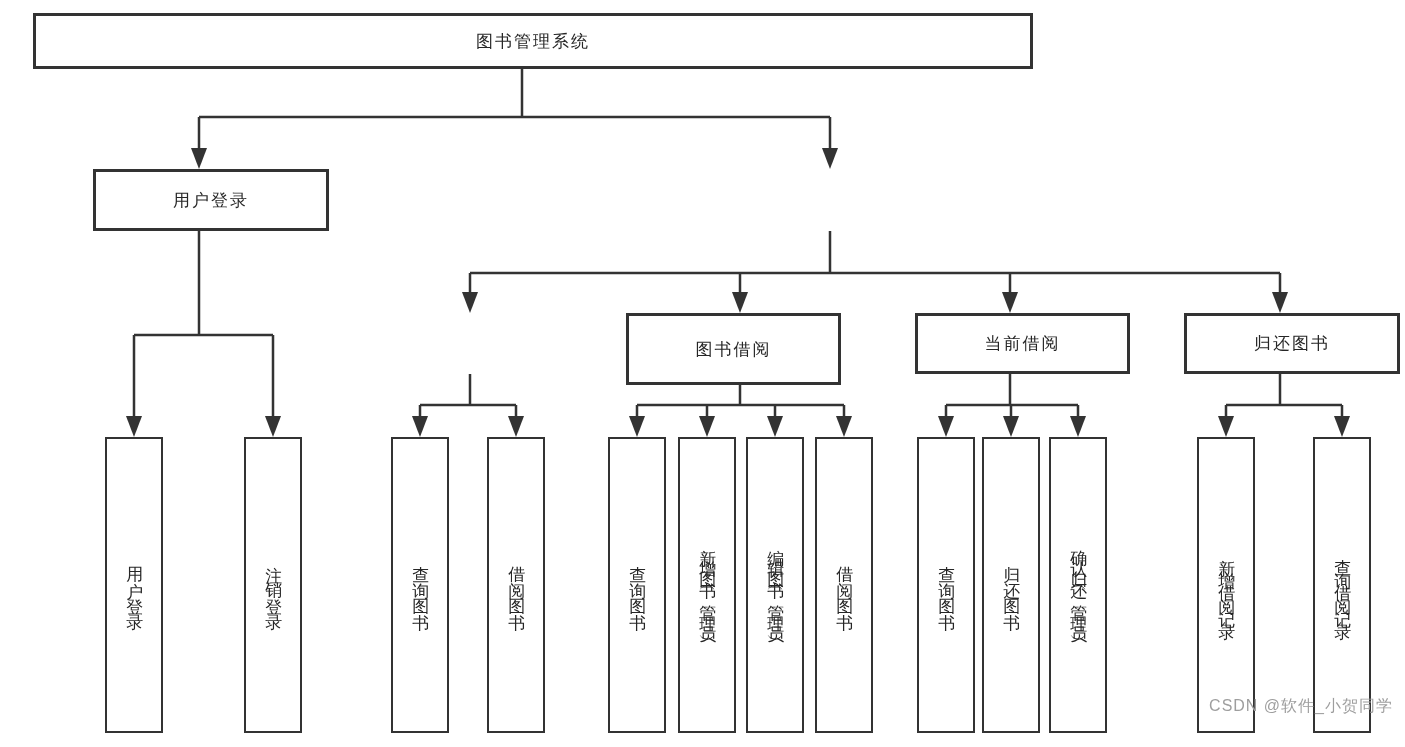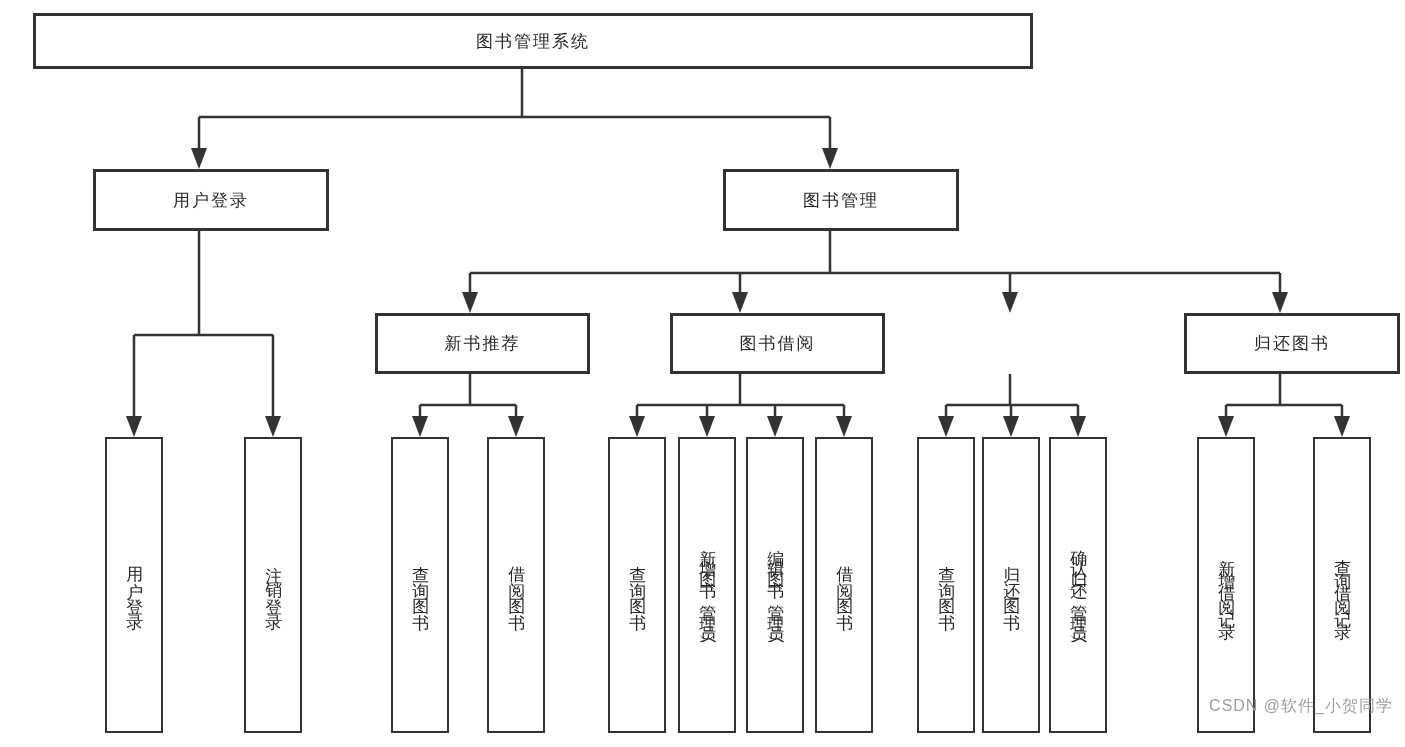--- a/index.html
+++ b/index.html
@@ -93,29 +93,26 @@
     <polygon points="1334,416 1350,416 1342,437"></polygon>
   </svg>
 
   <div class="box" style="left:21px;top:13px;width:1000px;height:56px;">
     <span>图书管理系统</span>
   </div>
 
   <div class="box" style="left:81px;top:169px;width:236px;height:62px;">
     <span>用户登录</span>
   </div>
-  <div class="box" style="left:711px;top:169px;width:236px;height:62px;">
-    <span>图书管理</span>
+
+  <div class="box" style="left:614px;top:313px;width:215px;height:72px;">
+    <span>图书借阅</span>
   </div>
-
-  <div class="box" style="left:363px;top:313px;width:215px;height:61px;">
-    <span>新书推荐</span>
-  </div>
-  <div class="box" style="left:658px;top:313px;width:215px;height:61px;">
-    <span>图书借阅</span>
+  <div class="box" style="left:903px;top:313px;width:215px;height:61px;">
+    <span>当前借阅</span>
   </div>
   <div class="box" style="left:1172px;top:313px;width:216px;height:61px;">
     <span>归还图书</span>
   </div>
 
   <div class="leaf sp4" style="left:105px;">
     <span>用户登录</span>
   </div>
   <div class="leaf sp4" style="left:244px;">
     <span>注销登录</span>

